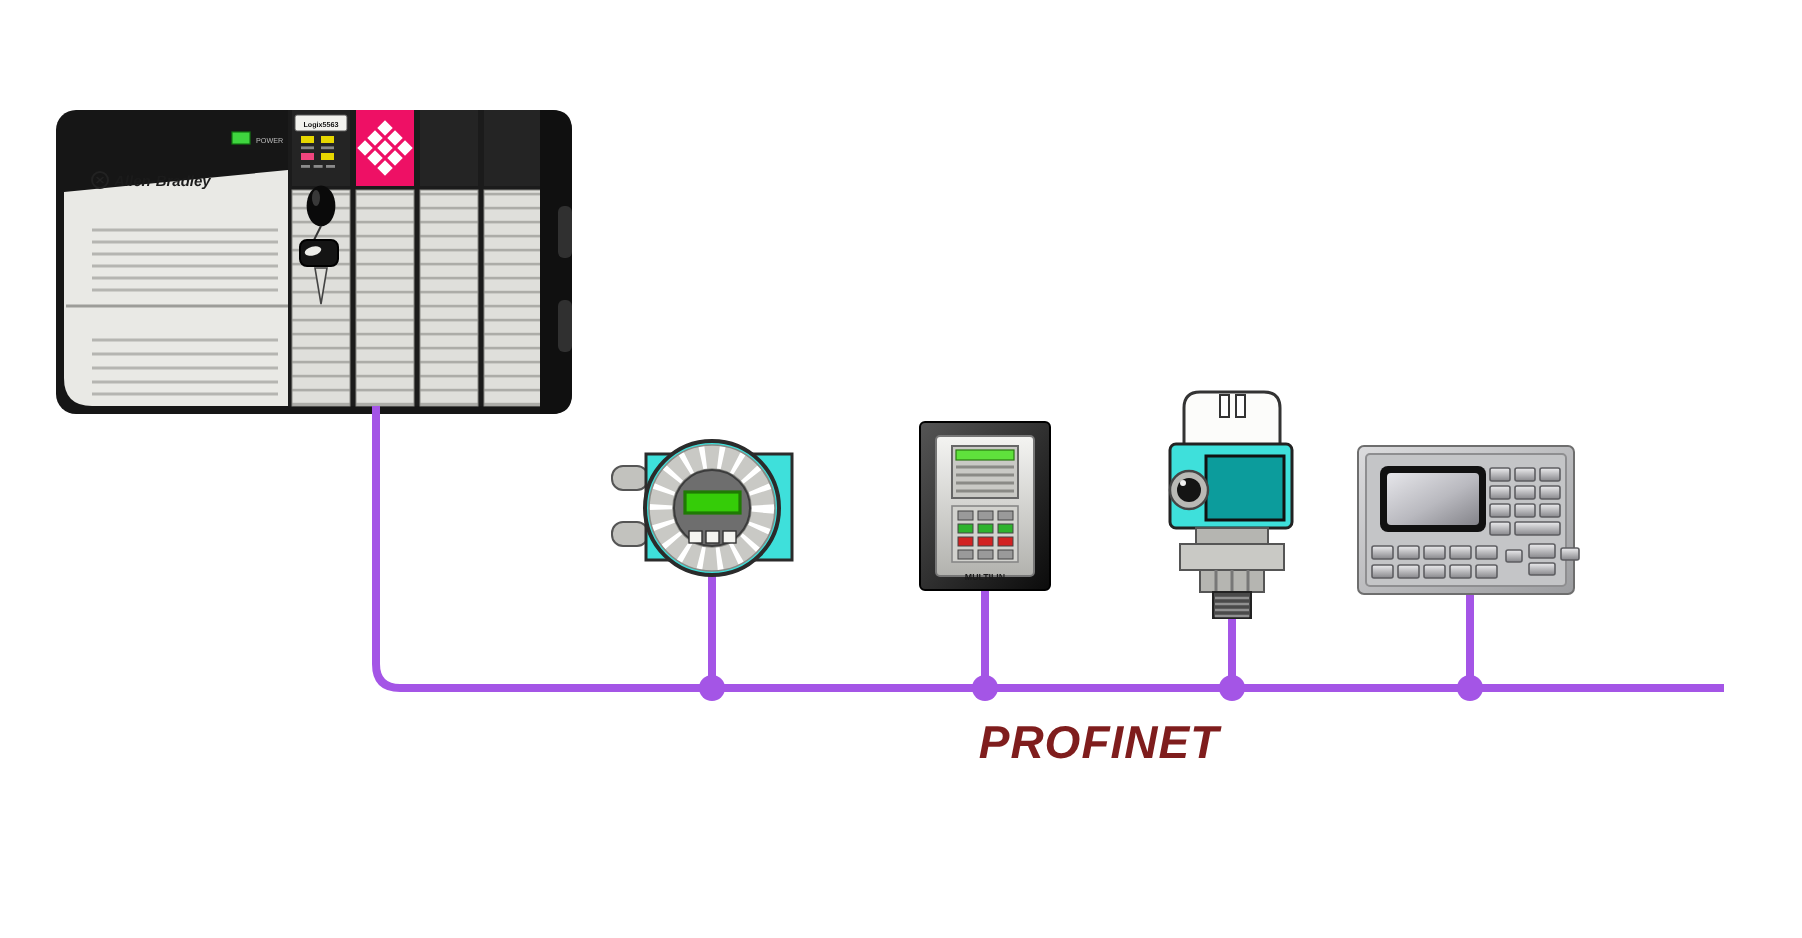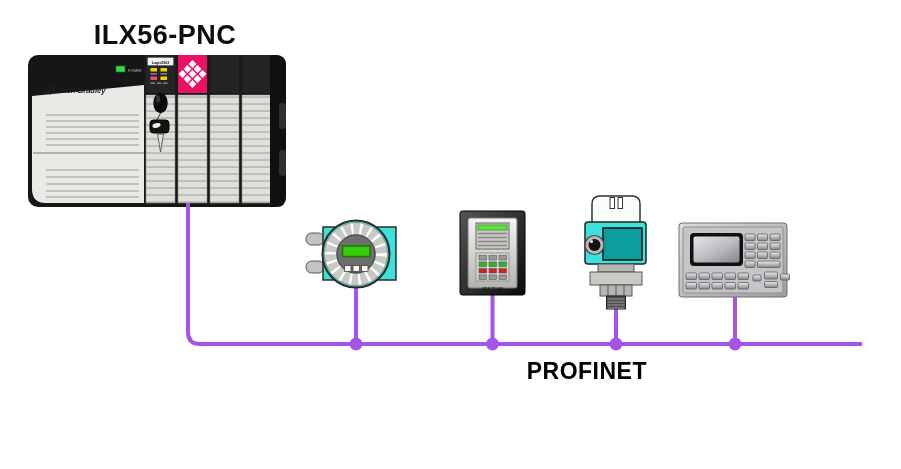--- a/index.html
+++ b/index.html
@@ -1,30 +1,29 @@
 <!DOCTYPE html>
 <html><head>
 <meta charset="utf-8">
 <style>
   html,body{margin:0;padding:0;background:#fff;}
   .canvas{position:relative;width:901px;height:469px;background:#ffffff;overflow:hidden;
           font-family:"Liberation Sans",sans-serif;}
   .canvas > svg{position:absolute;left:0;top:0;}
   .title{position:absolute;left:60px;top:20px;width:210px;text-align:center;
          font-size:27px;font-weight:bold;color:#0d0d0d;letter-spacing:0.5px;}
-  .netlabel{position:absolute;left:452px;top:358px;width:195px;text-align:right;
-            font-size:23px;font-weight:bold;color:#000000;letter-spacing:0.5px;}
+  .netlabel{position:absolute;left:452px;top:358px;width:195px;text-align:center;
+            font-size:23px;font-weight:bold;font-style:italic;color:#7f1d1d;letter-spacing:0.5px;}
   svg text{font-family:"Liberation Sans",sans-serif;}
 </style>
 </head>
 <body>
 
 <div class="canvas">
 
-  <div class="title">ILX56-PNC</div>
 
   <svg width="901" height="469" viewBox="0 0 901 469">
     <defs>
       <pattern id="mstripe" width="6" height="7" patternUnits="userSpaceOnUse">
         <rect width="6" height="7" fill="#DFDFDB"></rect>
         <rect y="5.4" width="6" height="1.3" fill="#ACACA8"></rect>
       </pattern>
       <linearGradient id="relayFrame" x1="0" y1="0" x2="1" y2="1">
         <stop offset="0" stop-color="#555"></stop>
           <stop offset="1" stop-color="#0b0b0b"></stop>

